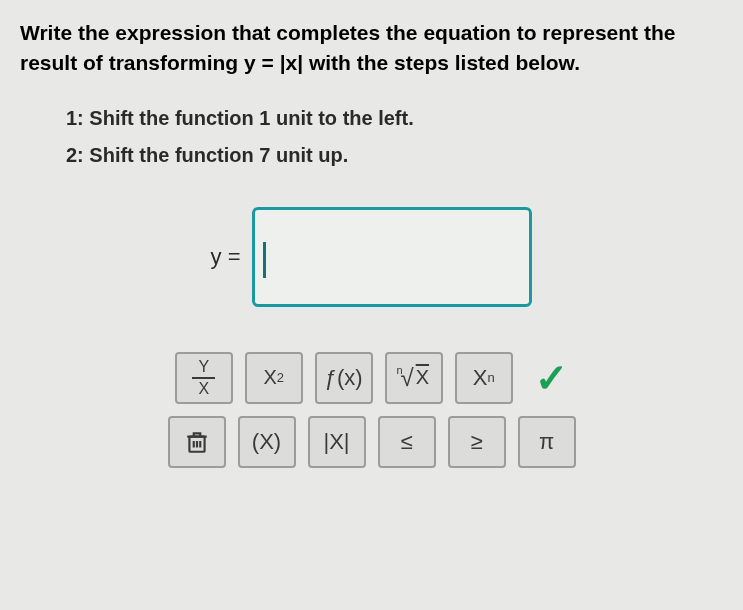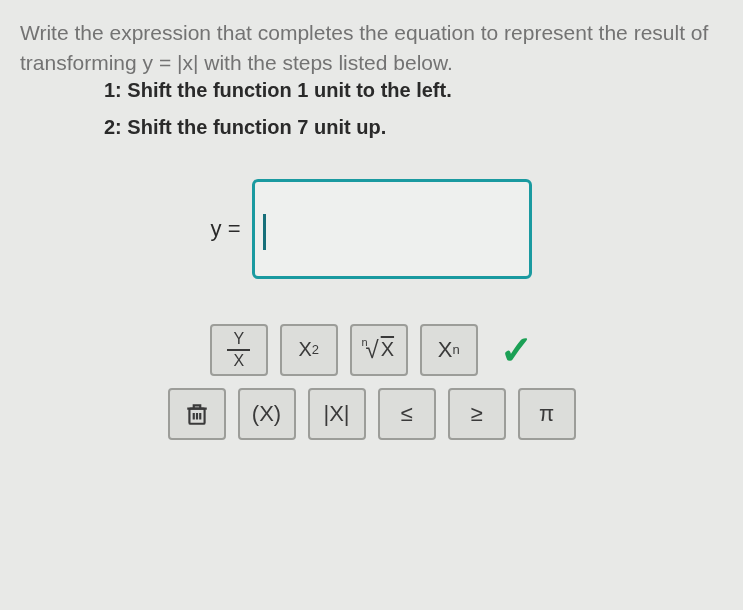--- a/index.html
+++ b/index.html
@@ -8,25 +8,26 @@
     height: 610px;
     background: #e8e9e7;
     font-family: Arial, Helvetica, sans-serif;
     color: #2a2a2a;
     padding: 18px 20px;
     overflow: hidden;
   }
   .prompt {
     font-size: 21px;
     line-height: 1.45;
-    font-weight: 400;
-    color: #737373;
+    font-weight: 700;
+    color: #000000;
+    margin-bottom: 28px;
   }
   .steps {
-    margin-left: 84px;
+    margin-left: 46px;
     margin-bottom: 40px;
   }
   .step {
     font-size: 20px;
     font-weight: 600;
     color: #2a2a2a;
     margin-bottom: 14px;
   }
   .answer-row {
     display: flex;
@@ -135,20 +136,23 @@
     <div class="tool-btn">
       <div class="frac">
         <span class="num">Y</span>
         <span class="den">X</span>
       </div>
     </div>
     <div class="tool-btn superscript">
       <span>X</span>
         <sup>2</sup>
     </div>
+    <div class="tool-btn">
+      <span>ƒ(x)</span>
+    </div>
     <div class="tool-btn root-n">
       <span class="n">n</span>
         <span class="rad">√</span>
         <span class="radicand">X</span>
     </div>
     <div class="tool-btn subscript">
       <span>X</span>
         <sub>n</sub>
     </div>
     <div class="check">✓</div>

